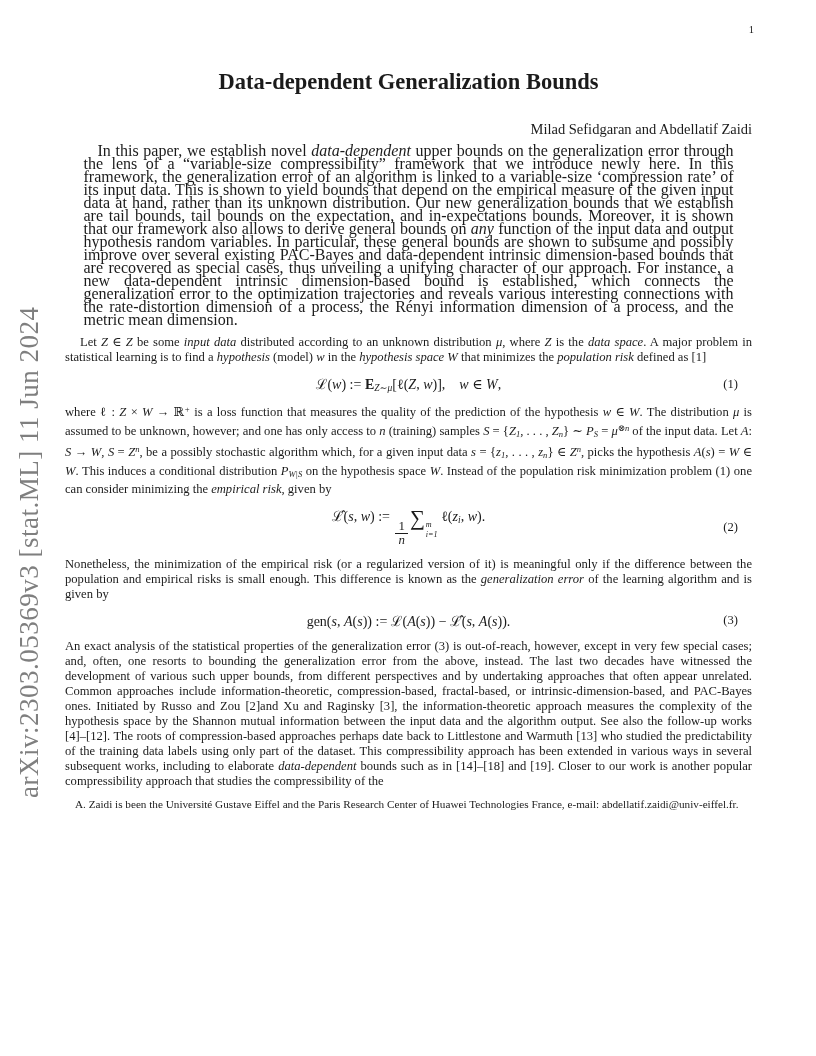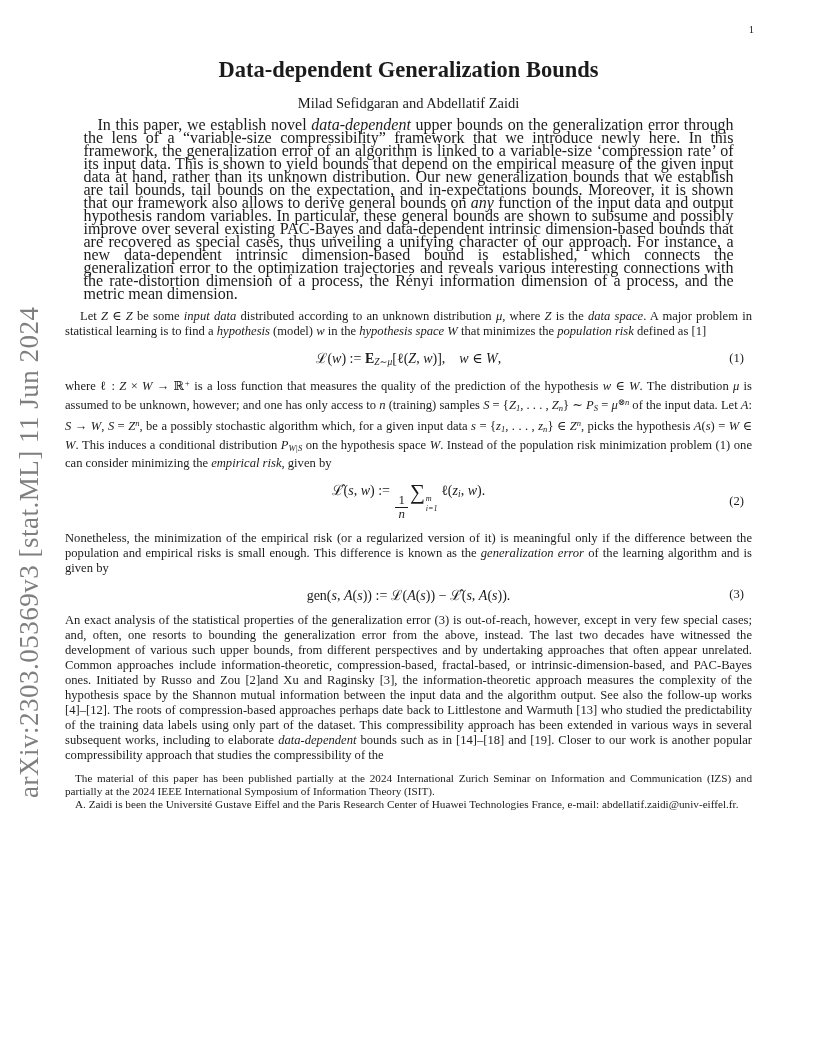--- a/index.html
+++ b/index.html
@@ -7,31 +7,31 @@
     position:relative;width:816px;height:1056px;background:#ffffff;
     font-family:"Liberation Serif","DejaVu Serif",serif;color:#1b1b1b;
     overflow:hidden;
   }
   .pageno{position:absolute;top:24px;right:62px;font-size:10.5px;}
   .arxiv{
     position:absolute;left:14px;top:798px;transform-origin:0 0;
     transform:rotate(-90deg);white-space:nowrap;
     font-size:27px;letter-spacing:.5px;color:#7f7f7f;
   }
-  .main{position:absolute;left:65px;top:0;width:687px;}
+  .main{position:absolute;left:65px;top:12px;width:687px;}
   .title{margin-top:56px;text-align:center;font-weight:bold;font-size:22.5px;line-height:1.2;}
-  .authors{margin-top:12px;text-align:center;font-size:14.5px;}
+  .authors{margin-top:26px;text-align:right;font-size:14.5px;}
   .subhead{margin-top:40px;text-align:center;font-size:12.5px;font-weight:bold;}
   .subhead.idx{margin-top:20px;}
   .smallbody{margin:6px auto 0;width:650px;font-size:16px;line-height:13px;text-align:justify;text-indent:14px;}
   .sect{margin-top:20px;text-align:center;font-size:14px;font-variant:small-caps;letter-spacing:.3px;}
   .para{margin:0;font-size:12.6px;line-height:15px;text-align:justify;}
   .para.indent{text-indent:15px;}
   .para.first{margin-top:9px;}
-  .equation{position:relative;margin:9px 8px;text-align:center;font-size:14px;}
+  .equation{position:relative;margin:9px 14px;text-align:center;font-size:14px;}
   .equation .eqnum{position:absolute;right:0;top:50%;transform:translateY(-50%);font-size:12.6px;}
   
   .s-i{font-style:italic;}
   .s-cal{font-style:italic;}
   .s-bb{font-weight:bold;}
   .s-sub{font-size:.68em;vertical-align:-.25em;font-style:italic;}
   .s-sup{font-size:.68em;vertical-align:.5em;font-style:italic;}
   .s-sum{font-size:1.5em;vertical-align:-.18em;line-height:1;}
   .frac{display:inline-flex;flex-direction:column;text-align:center;vertical-align:-.7em;font-size:.92em;line-height:1.05;margin:0 2px;}
   .frac .num{border-bottom:1px solid #1b1b1b;padding:0 3px;}
@@ -81,17 +81,16 @@
     <div class="para"><span>Nonetheless, the minimization of the empirical risk (or a regularized version of it) is meaningful only if the difference between the population and empirical risks is small enough. This difference is known as the </span><span class="s-i">generalization error</span><span> of the learning algorithm and is given by</span></div>
 
     <div class="equation">
       <span><span>gen</span><span>(</span><span class="s-i">s</span><span>, </span><span class="s-cal">A</span><span>(</span><span class="s-i">s</span><span>)) := </span><span>ℒ</span><span>(</span><span class="s-cal">A</span><span>(</span><span class="s-i">s</span><span>)) − </span><span>ℒ̂</span><span>(</span><span class="s-i">s</span><span>, </span><span class="s-cal">A</span><span>(</span><span class="s-i">s</span><span>)).</span></span>
       <span class="eqnum">(3)</span>
     </div>
 
     <div class="para"><span>An exact analysis of the statistical properties of the generalization error (3) is out-of-reach, however, except in very few special cases; and, often, one resorts to bounding the generalization error from the above, instead. The last two decades have witnessed the development of various such upper bounds, from different perspectives and by undertaking approaches that often appear unrelated. Common approaches include information-theoretic, compression-based, fractal-based, or intrinsic-dimension-based, and PAC-Bayes ones. Initiated by Russo and Zou [2]and Xu and Raginsky [3], the information-theoretic approach measures the complexity of the hypothesis space by the Shannon mutual information between the input data and the algorithm output. See also the follow-up works [4]–[12]. The roots of compression-based approaches perhaps date back to Littlestone and Warmuth [13] who studied the predictability of the training data labels using only part of the dataset. This compressibility approach has been extended in various ways in several subsequent works, including to elaborate </span><span class="s-i">data-dependent</span><span> bounds such as in [14]–[18] and [19]. Closer to our work is another popular compressibility approach that studies the compressibility of the</span></div>
 
     <div class="footnotes">
-      <p>The material of this paper has been published partially at the 2024 International Zurich Seminar on Information and Communication (IZS) and partially at the 2024 IEEE International Symposium of Information Theory (ISIT).</p>
       <p>A. Zaidi is been the Université Gustave Eiffel and the Paris Research Center of Huawei Technologies France, e-mail: abdellatif.zaidi@univ-eiffel.fr.</p>
     </div>
   </div>
 </div>
 
 </body></html>

